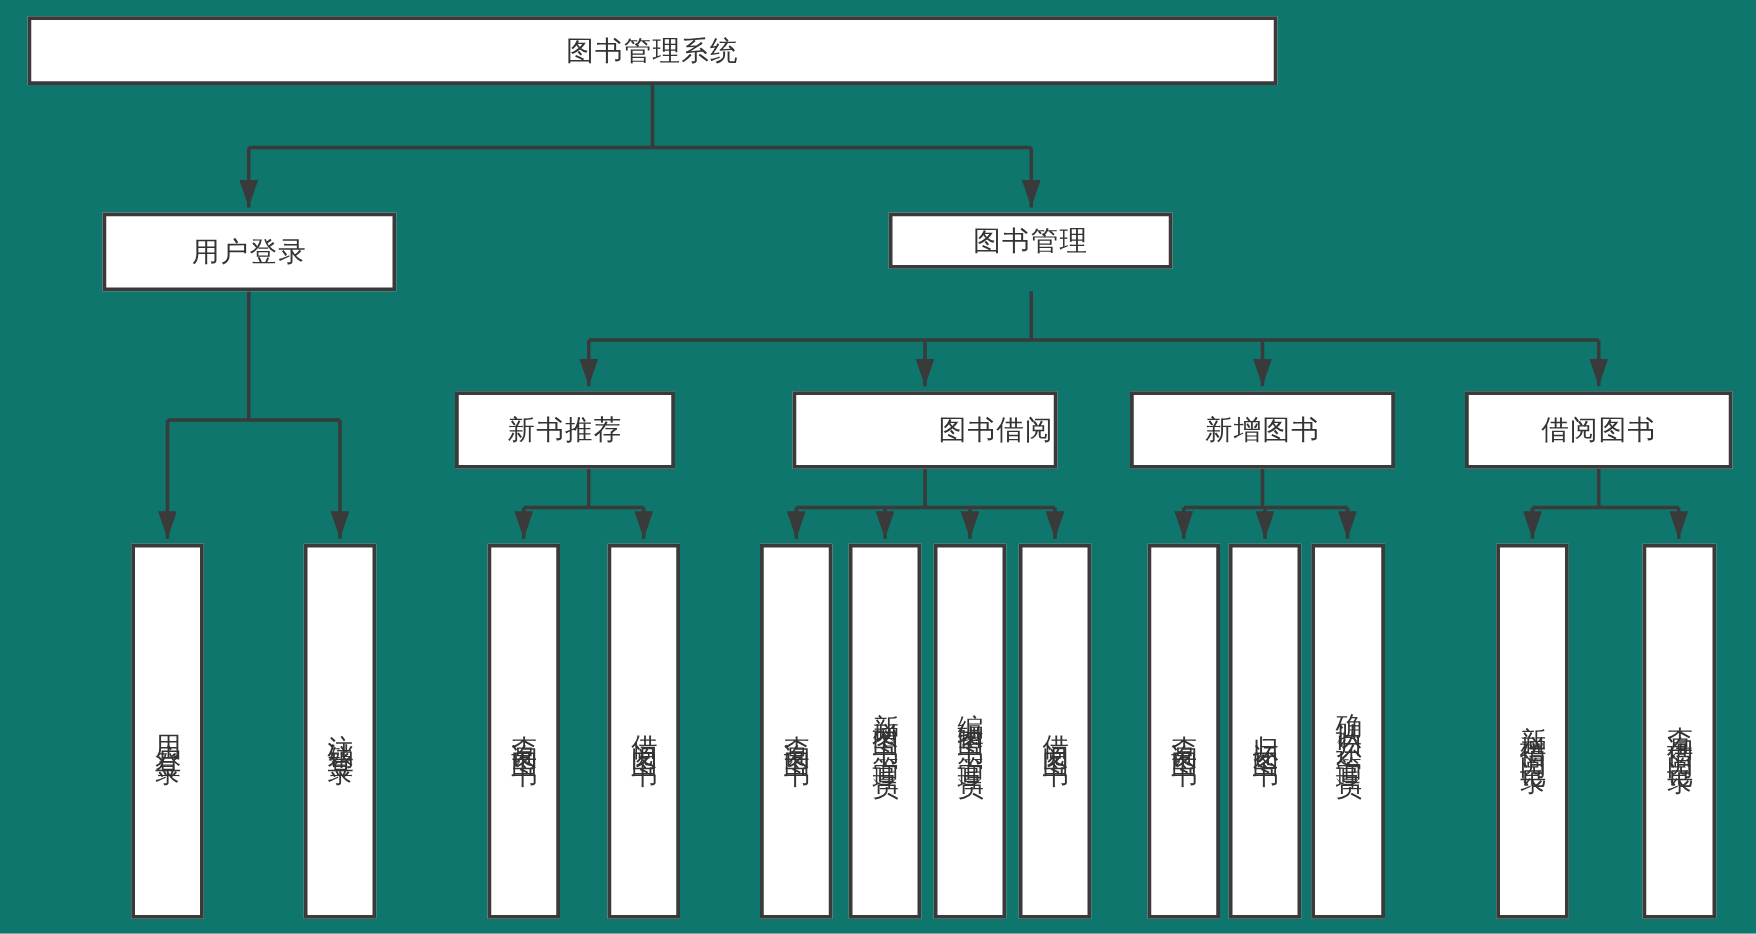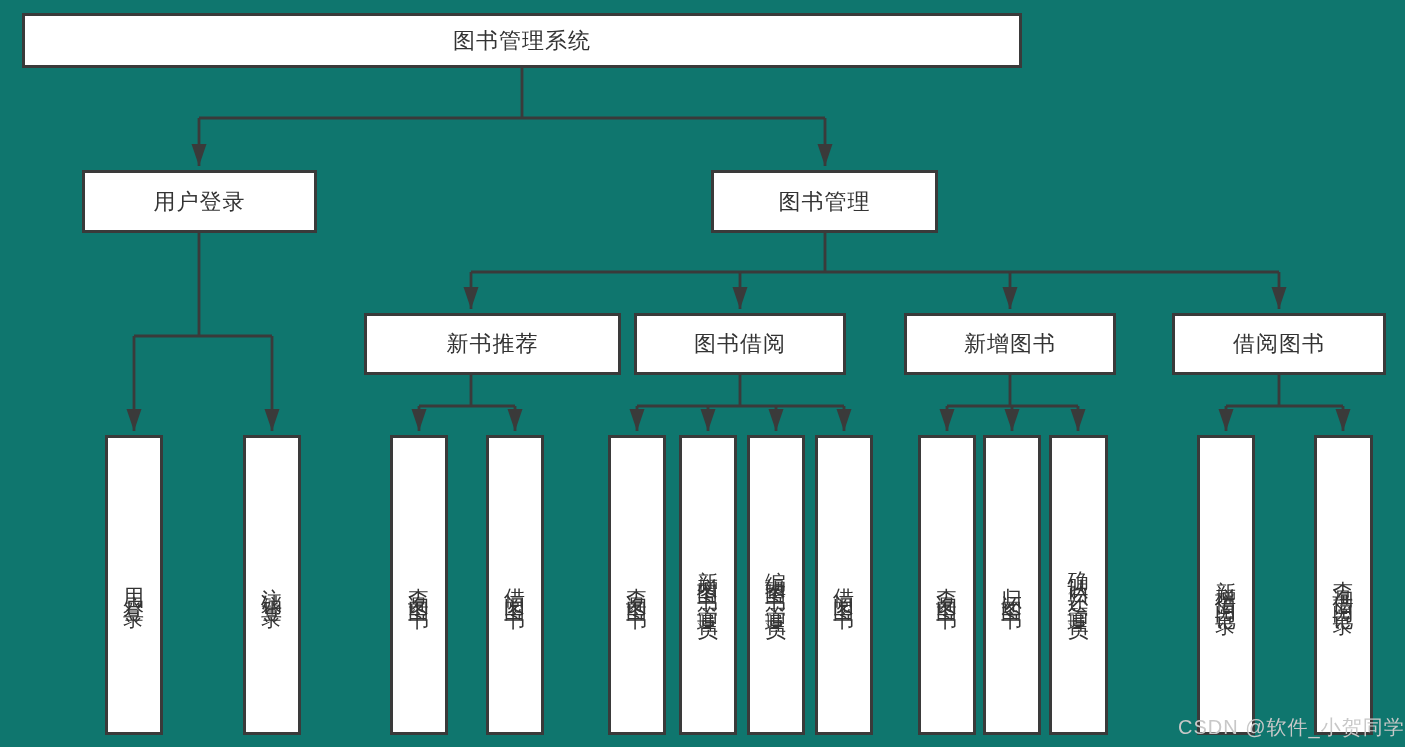--- a/index.html
+++ b/index.html
@@ -47,23 +47,23 @@
     writing-mode: vertical-rl;
     text-orientation: mixed;
     font-size: 21px;
     letter-spacing: 7px;
     line-height: 1;
     white-space: nowrap;
   }
   
   .n-root { left: 22px;  top: 13px;  width: 1000px; height: 55px; }
   .n-l2-0 { left: 82px;  top: 170px; width: 235px;  height: 63px; }
-  .n-l2-1 { left: 711px; top: 170px; width: 227px;  height: 63px; }
-  .n-l3-0 { left: 364px; top: 313px; width: 257px;  height: 62px; }
-  .n-l3-1 { left: 634px; top: 313px; width: 212px;  height: 62px; }
+  .n-l2-1 { left: 711px; top: 170px; width: 227px;  height: 45px; }
+  .n-l3-0 { left: 364px; top: 313px; width: 176px;  height: 62px; }
+  .n-l3-1 { left: 634px; top: 313px; width: 212px;  height: 62px; justify-content: flex-end; }
   .n-l3-2 { left: 904px; top: 313px; width: 212px;  height: 62px; }
   .n-l3-3 { left: 1172px;top: 313px; width: 214px;  height: 62px; }
   .leaf   { top: 435px; height: 300px; width: 58px; }
   .lf-0  { left: 105px; }
   .lf-1  { left: 243px; }
   .lf-2  { left: 390px; }
   .lf-3  { left: 486px; }
   .lf-4  { left: 608px; }
   .lf-5  { left: 679px; }
   .lf-6  { left: 747px; }
@@ -182,14 +182,13 @@
   <div class="node leaf lf-10">
     <span class="vtext">确认归还（管理员）</span>
   </div>
   <div class="node leaf lf-11">
     <span class="vtext">新增借阅记录</span>
   </div>
   <div class="node leaf lf-12">
     <span class="vtext">查询借阅记录</span>
   </div>
 
-  <div class="watermark">CSDN @软件_小贺同学</div>
 </div>
 
 </body></html>

